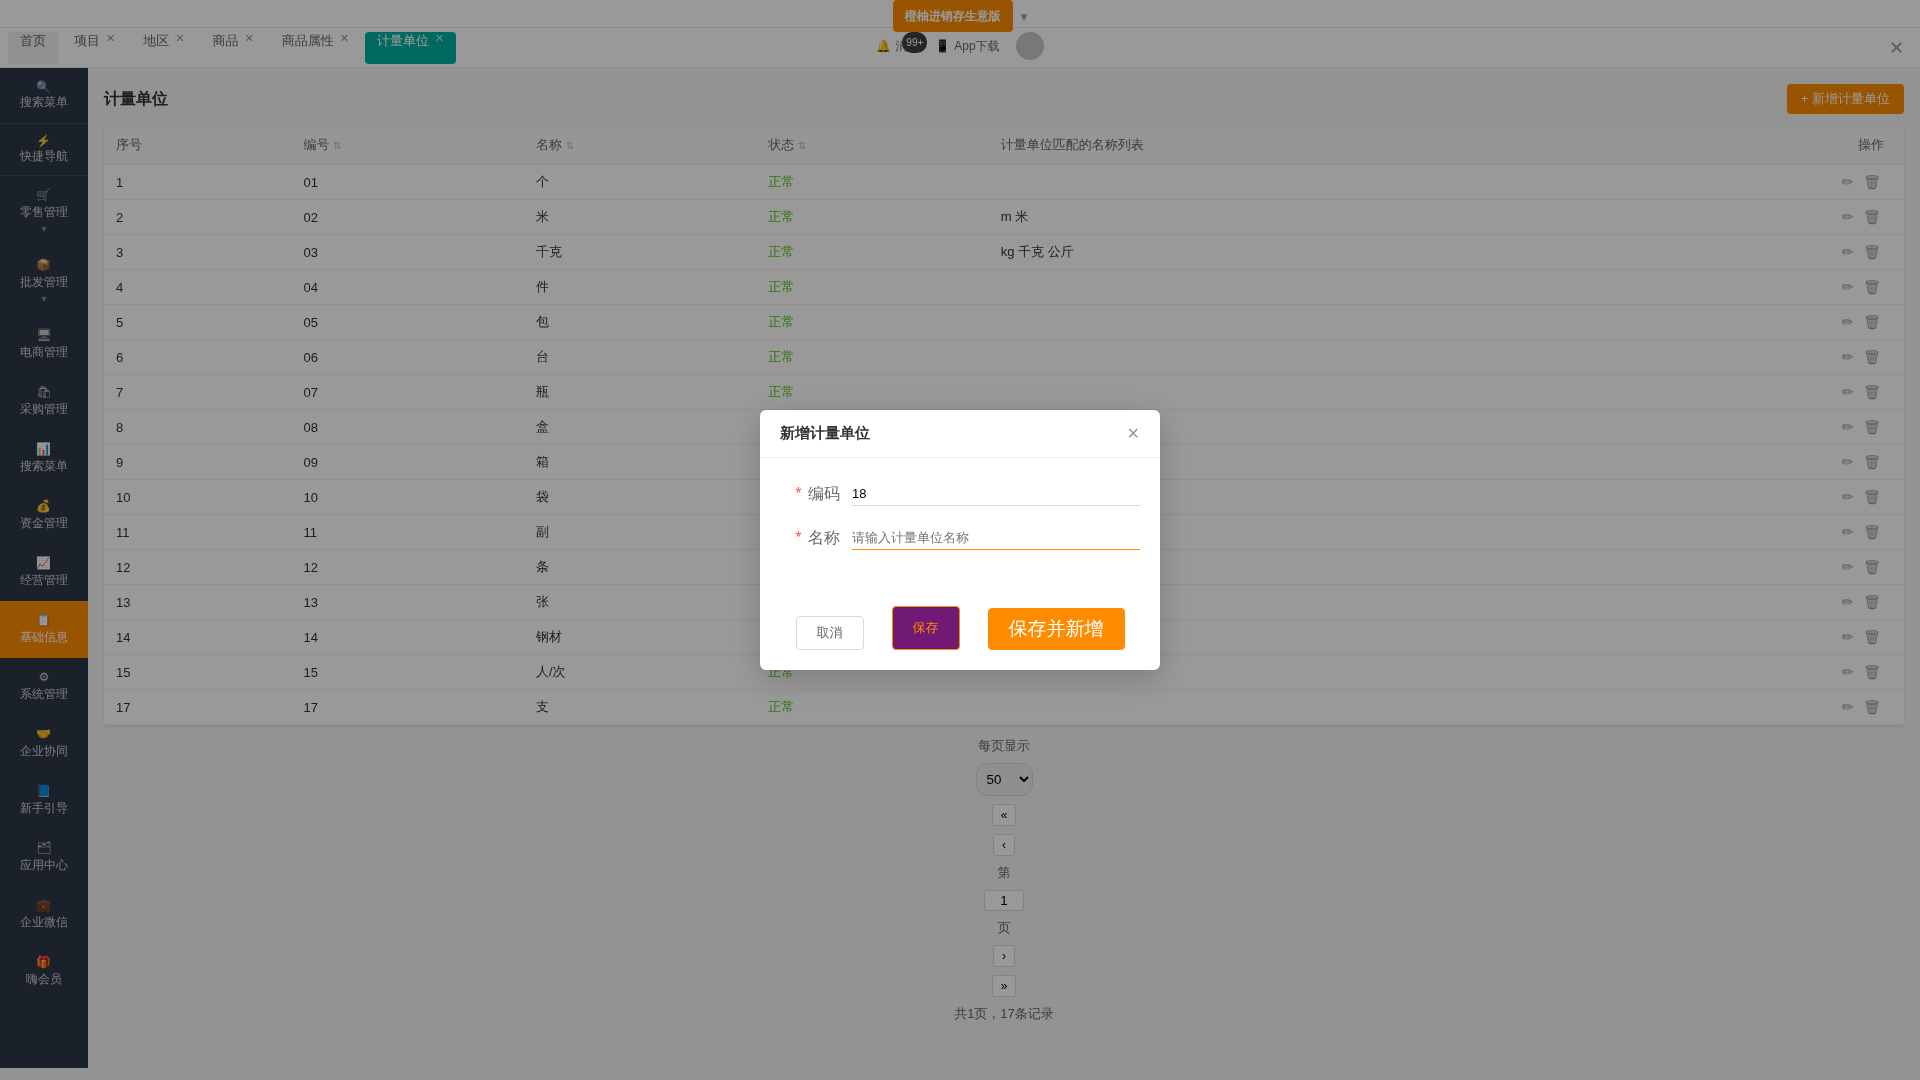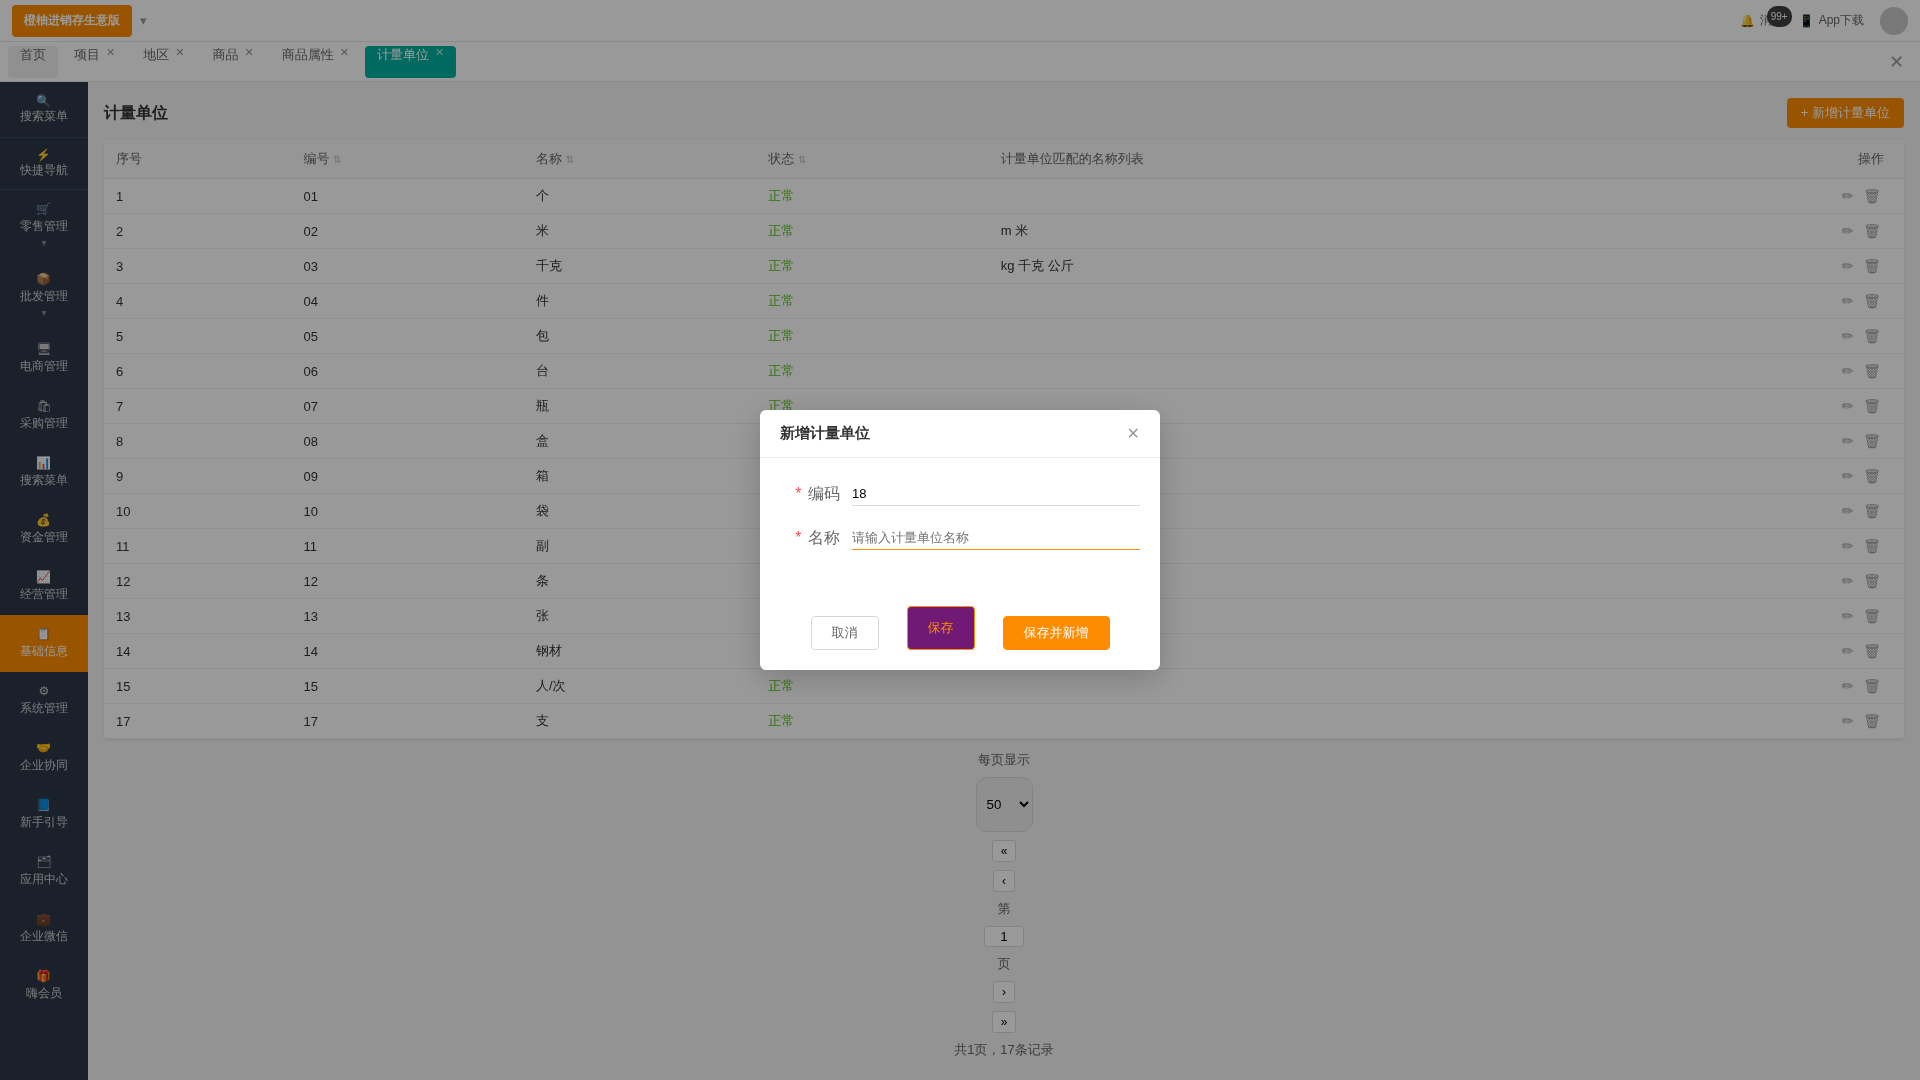--- a/index.html
+++ b/index.html
@@ -1,19 +1,19 @@
 <!DOCTYPE html>
 <html><head>
   <meta charset="utf-8">
   <style>
     * { margin: 0; padding: 0; box-sizing: border-box; }
     body { font-family: "Microsoft YaHei", "PingFang SC", sans-serif; font-size: 13px; background: #f5f5f5; color: #333; width: 1920px; height: 1080px; overflow: hidden; }
 
     
-    .top-header { height: 42px; background: #fff; display: flex; align-items: center; border-bottom: 1px solid #e8e8e8; padding: 0 12px; justify-content: space-between; }
+    .top-header { height: 28px; background: #fff; display: flex; align-items: center; border-bottom: 1px solid #e8e8e8; padding: 0 12px; justify-content: space-between; flex-direction: column; }
     .logo-area { display: flex; align-items: center; gap: 8px; }
     .logo-box { width: 120px; height: 32px; background: #ff8c00; border-radius: 4px; display: flex; align-items: center; justify-content: center; color: #fff; font-size: 12px; font-weight: bold; }
     .header-right { display: flex; align-items: center; gap: 16px; }
     .header-btn { display: flex; align-items: center; gap: 4px; font-size: 12px; color: #666; cursor: pointer; position: relative; }
     .badge { background: #404040; color: #fff; border-radius: 10px; padding: 5px 4px; font-size: 10px; position: absolute; top: -6px; right: -8px; min-width: 16px; text-align: center; }
     .avatar { width: 28px; height: 28px; border-radius: 50%; background: #e0e0e0; }
 
     
     .tab-bar { height: 40px; background: #fff; display: flex; align-items: center; border-bottom: 1px solid #e8e8e8; padding: 0 8px; gap: 4px; }
     .tab-item { height: 32px; padding: 0 12px; display: flex; align-items: flex-start; gap: 6px; border-radius: 4px; cursor: pointer; font-size: 13px; color: #666; white-space: nowrap; }
@@ -47,38 +47,38 @@
     th { padding: 10px 12px; text-align: left; font-weight: 500; color: #666; font-size: 13px; white-space: nowrap; }
     td { padding: 8px 12px; border-bottom: 1px solid #f0f0f0; color: #333; font-size: 13px; }
     .sort-icon { color: #bbb; font-size: 10px; }
     .status-normal { color: #52c41a; }
     .action-btn { color: #999; cursor: pointer; margin: 0 3px; font-size: 14px; }
 
     
     .pagination { display: flex; align-items: center; justify-content: flex-end; padding: 12px 16px; gap: 8px; font-size: 13px; color: #666; flex-direction: column; }
     .page-btn { border: 1px solid #d9d9d9; background: #fff; padding: 3px 8px; border-radius: 3px; cursor: pointer; font-size: 12px; }
     .page-input { width: 40px; border: 1px solid #d9d9d9; text-align: center; padding: 2px 4px; border-radius: 3px; }
-    .page-select { border: 1px solid #d9d9d9; padding: 18px 6px; border-radius: 11px; }
+    .page-select { border: 1px solid #d9d9d9; padding: 7px 6px; border-radius: 11px; }
 
     
     .modal-overlay { position: fixed; top: 0; left: 0; width: 100%; height: 100%; background: rgba(0,0,0,0.4); display: flex; align-items: center; justify-content: center; z-index: 1000; }
     .modal { background: #fff; border-radius: 6px; width: 400px; box-shadow: 0 8px 32px rgba(0,0,0,0.2); }
     .modal-header { padding: 14px 20px; border-bottom: 1px solid #f0f0f0; display: flex; align-items: center; justify-content: space-between; }
     .modal-title { font-size: 15px; font-weight: bold; color: #333; }
     .modal-close { cursor: pointer; color: #999; font-size: 16px; }
     .modal-body { padding: 24px 20px; }
     .form-row { display: flex; align-items: center; margin-bottom: 20px; }
     .form-label { width: 60px; text-align: right; margin-right: 12px; font-size: 16px; color: #666; }
     .required { color: #ff4d4f; margin-right: 2px; }
     .form-input { flex: 1; border: none; border-bottom: 1px solid #d9d9d9; padding: 4px 0; font-size: 13px; outline: none; }
     .form-input.active-border { border-bottom-color: #ff8c00; }
     .modal-footer { padding: 12px 20px 20px; display: flex; justify-content: center; gap: 28px; align-items: flex-end; }
     .btn-cancel { border: 1px solid #d9d9d9; background: #fff; padding: 7px 20px; border-radius: 4px; cursor: pointer; font-size: 13px; color: #666; }
     .btn-save { background: #701a75; border: 1px solid #ff8c00; color: #ff8c00; padding: 12px 20px; border-radius: 4px; cursor: pointer; font-size: 13px; }
-    .btn-save-new { background: #ff8c00; border: 1px solid #ff8c00; color: #fff; padding: 7px 20px; border-radius: 4px; cursor: pointer; font-size: 13px; }
+    .btn-save-new { background: #ff8c00; border: 1px solid #ff8c00; color: #fff; padding: 7px 20px; border-radius: 4px; cursor: pointer; font-size: 19px; }
     .close-all-btn { font-size: 18px; color: #999; cursor: pointer; padding: 0 8px; }
   </style>
 </head>
 <body>
 
 <div class="top-header">
   <div class="logo-area">
     <div class="logo-box">
       <span>橙柚进销存生意版</span>
     </div>

